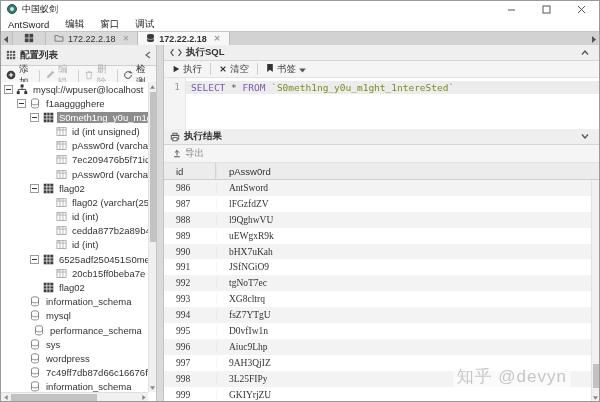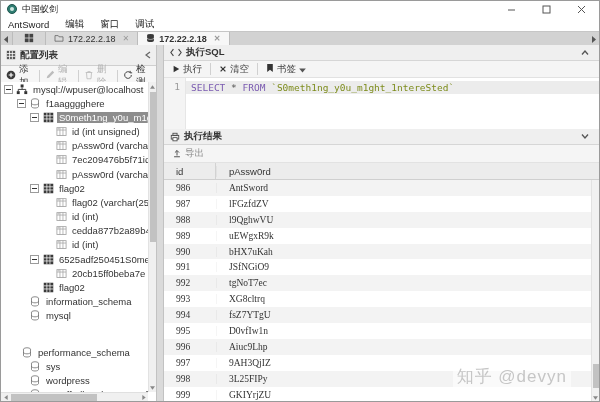--- a/index.html
+++ b/index.html
@@ -397,21 +397,21 @@
             <span class="toggle spacer"></span>
             <span class="ticon">
               <svg width="10" height="11" viewBox="0 0 12 13">
                 <ellipse cx="6" cy="2.6" rx="4.2" ry="1.8" fill="#fff" stroke="#666" stroke-width="0.9"></ellipse>
                 <path d="M1.8 2.6v7.5c0 1 1.9 1.8 4.2 1.8s4.2-.8 4.2-1.8V2.6" fill="#fff" stroke="#666" stroke-width="0.9"></path>
                 <path d="M1.8 6.3c0 1 1.9 1.8 4.2 1.8s4.2-.8 4.2-1.8" fill="none" stroke="#666" stroke-width="0.9"></path>
               </svg>
             </span>
             <span class="tlabel">mysql</span>
           </div>
-          <div class="tree-item" style="padding-left: 8px; margin-top: 22px;">
+          <div class="tree-item" style="padding-left: 20px;">
             <span class="toggle spacer"></span>
             <span class="ticon">
               <svg width="10" height="11" viewBox="0 0 12 13">
                 <ellipse cx="6" cy="2.6" rx="4.2" ry="1.8" fill="#fff" stroke="#666" stroke-width="0.9"></ellipse>
                 <path d="M1.8 2.6v7.5c0 1 1.9 1.8 4.2 1.8s4.2-.8 4.2-1.8V2.6" fill="#fff" stroke="#666" stroke-width="0.9"></path>
                 <path d="M1.8 6.3c0 1 1.9 1.8 4.2 1.8s4.2-.8 4.2-1.8" fill="none" stroke="#666" stroke-width="0.9"></path>
               </svg>
             </span>
             <span class="tlabel">performance_schema</span>
           </div>

